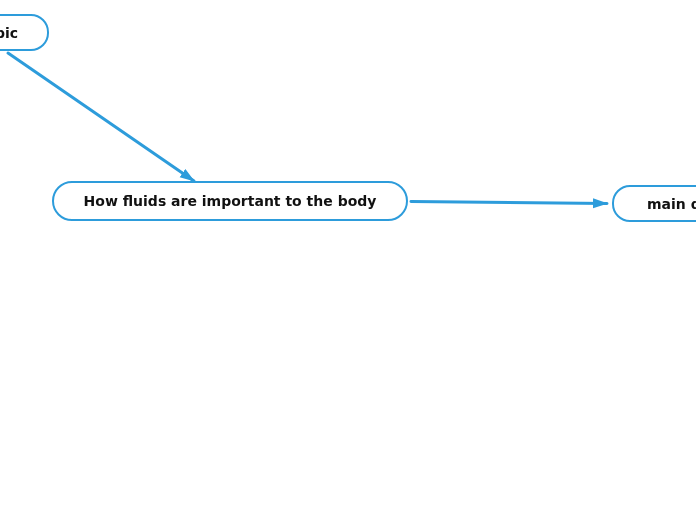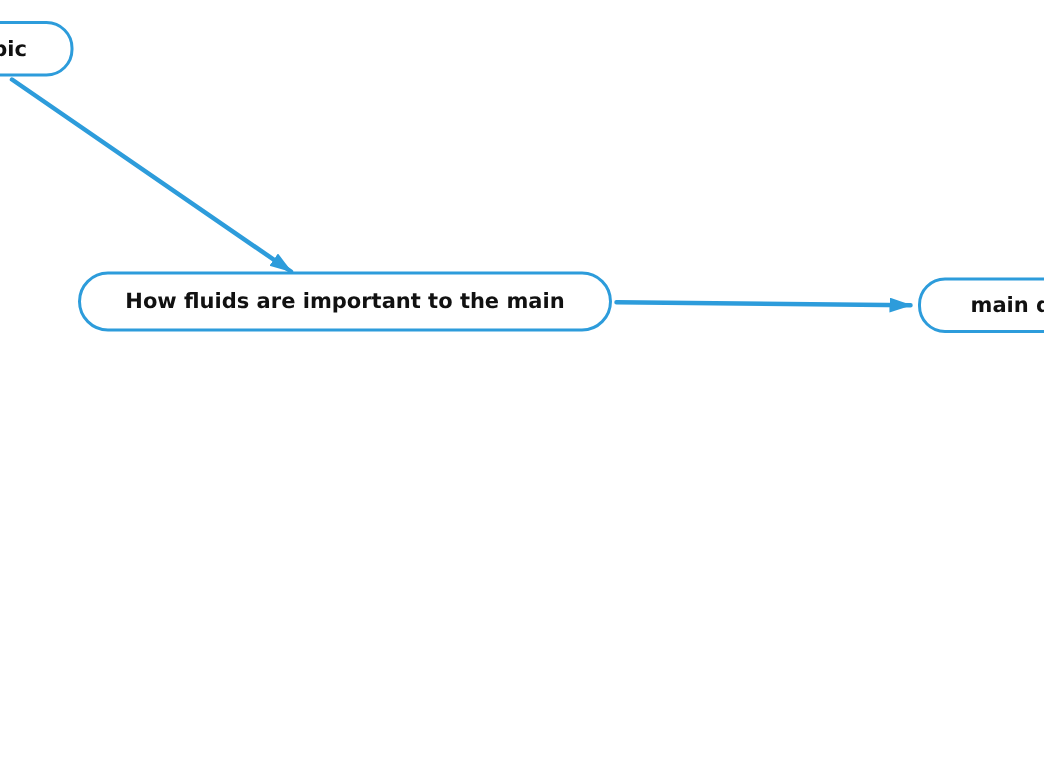--- a/index.html
+++ b/index.html
@@ -93,20 +93,20 @@
     </defs>
     <line x1="8" y1="53" x2="194" y2="181" marker-end="url(#arrowhead)"></line>
     <line x1="411" y1="201.5" x2="607" y2="203.5" marker-end="url(#arrowhead)"></line>
   </svg>
 
   <div class="node node-topic">
     <span class="label">pic</span>
   </div>
 
   <div class="node node-center">
-    <span class="label">How fluids are important to the main</span>
+    <span class="label">How fluids are important to the body</span>
   </div>
 
   <div class="node node-main-question">
     <span class="label">main q</span>
   </div>
 
 </div>
 
 </body></html>

